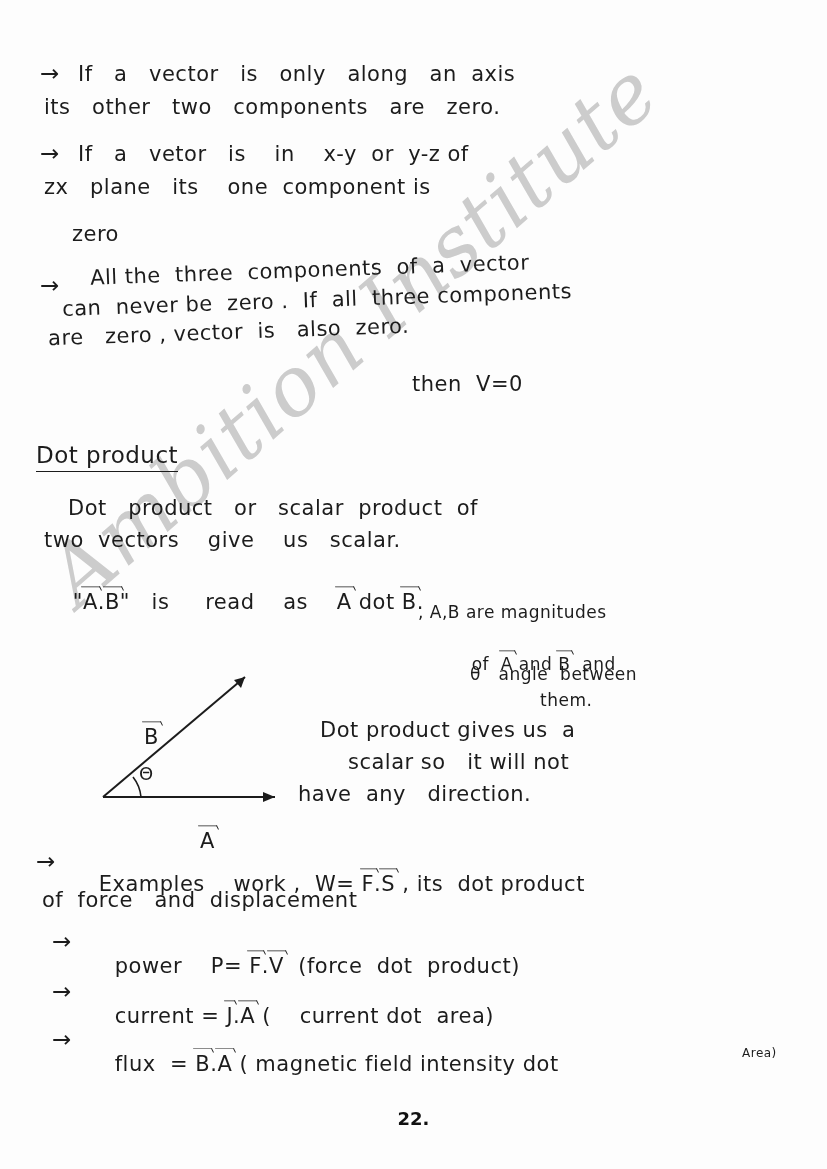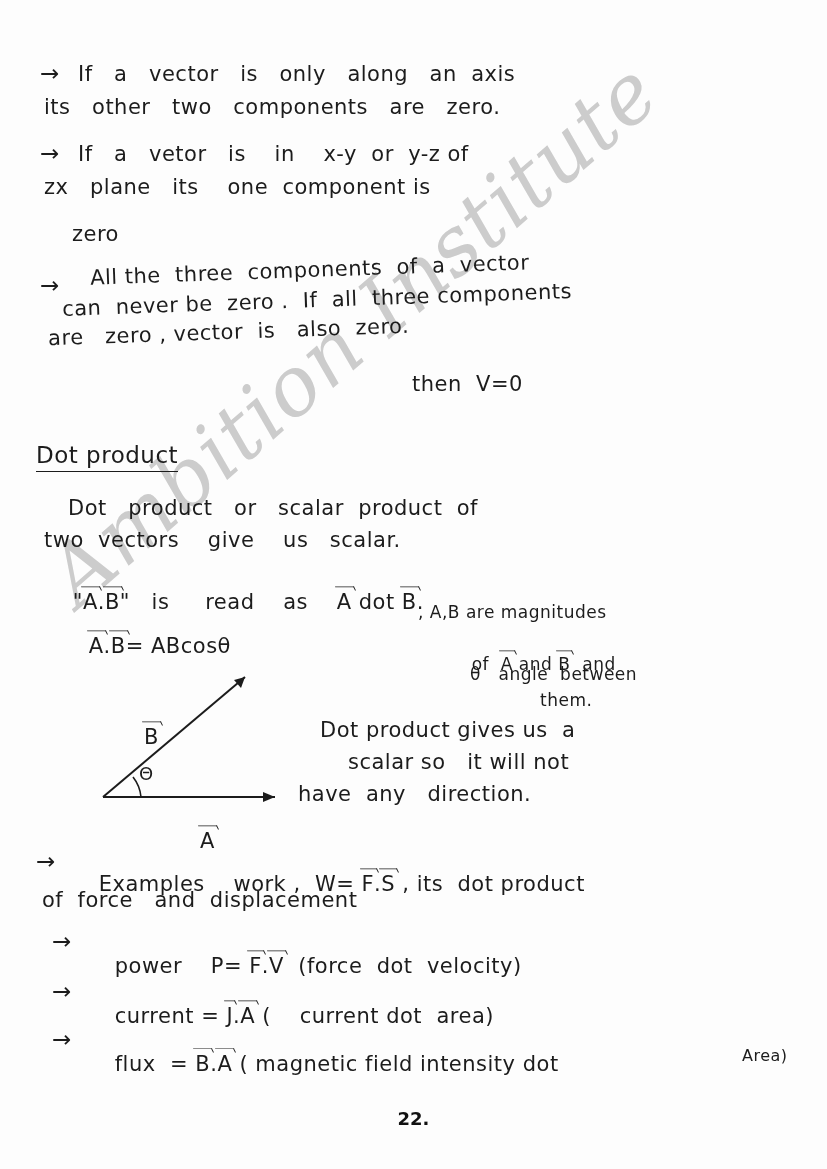--- a/index.html
+++ b/index.html
@@ -49,21 +49,21 @@
   .hw {
     position: absolute;
     font-family: "DejaVu Sans", sans-serif;
     color: #1c1c1c;
     white-space: pre;
     font-size: 21px;
     letter-spacing: 0.5px;
     z-index: 8;
   }
   .hw.sm { font-size: 17px; }
-  .hw.xs { font-size: 16px; }
+  .hw.xs { font-size: 12px; }
   .hw.arrow {
     font-size: 23px;
   }
   .vec {
     position: relative;
     display: inline-block;
   }
   .vec::after {
     content: "";
     position: absolute;
@@ -130,23 +130,20 @@
 
   <div class="hw underline-t" style="left:36px; top:442px; font-size:23px;">Dot product</div>
 
   <div class="hw" style="left:44px; top:528px;">two  vectors    give    us   scalar.</div>
   <div class="hw" style="left:68px; top:496px;">Dot   product   or   scalar  product  of</div>
 
   <div class="hw" style="left:44px; top:566px;">
     <span>"</span><span class="vec">A</span><span>.</span><span class="vec">B</span><span>"   is     read    as    </span><span class="vec">A</span><span> dot </span><span class="vec">B</span><span>.</span>
   </div>
 
-  <div class="hw" style="left:60px; top:610px;">
-    <span class="vec">A</span><span>.</span><span class="vec">B</span><span>= ABcosθ</span>
-  </div>
 
   <div class="hw sm" style="left:418px; top:602px;">, A,B are magnitudes</div>
   <div class="hw sm" style="left:448px; top:634px;">
     <span>of  </span><span class="vec">A</span><span> and </span><span class="vec">B</span><span>  and</span>
   </div>
   <div class="hw sm" style="left:470px; top:664px;">θ   angle  between</div>
   <div class="hw sm" style="left:540px; top:690px;">them.</div>
 
   <div class="hw" style="left:320px; top:718px;">Dot product gives us  a</div>
   <div class="hw" style="left:348px; top:750px;">scalar so   it will not</div>
@@ -173,21 +170,21 @@
   </div>
 
   <div class="hw arrow" style="left:36px; top:848px;">→</div>
   <div class="hw" style="left:42px; top:888px;">of  force   and  displacement</div>
   <div class="hw" style="left:70px; top:848px;">
     <span>Examples    work ,  W= </span><span class="vec">F</span><span>.</span><span class="vec">S</span><span class="sm"> , its  dot product</span>
   </div>
 
   <div class="hw arrow" style="left:52px; top:928px;">→</div>
   <div class="hw" style="left:86px; top:930px;">
-    <span>power    P= </span><span class="vec">F</span><span>.</span><span class="vec">V</span><span class="sm">  (force  dot  velocity)</span>
+    <span>power    P= </span><span class="vec">F</span><span>.</span><span class="vec">V</span><span class="sm">  (force  dot  product)</span>
   </div>
 
   <div class="hw arrow" style="left:52px; top:978px;">→</div>
   <div class="hw" style="left:86px; top:980px;">
     <span>current = </span><span class="vec">J</span><span>.</span><span class="vec">A</span><span class="sm"> (    current dot  area)</span>
   </div>
 
   <div class="hw arrow" style="left:52px; top:1026px;">→</div>
   <div class="hw" style="left:86px; top:1028px;">
     <span>flux  = </span><span class="vec">B</span><span>.</span><span class="vec">A</span><span class="sm"> ( magnetic field intensity dot</span>

